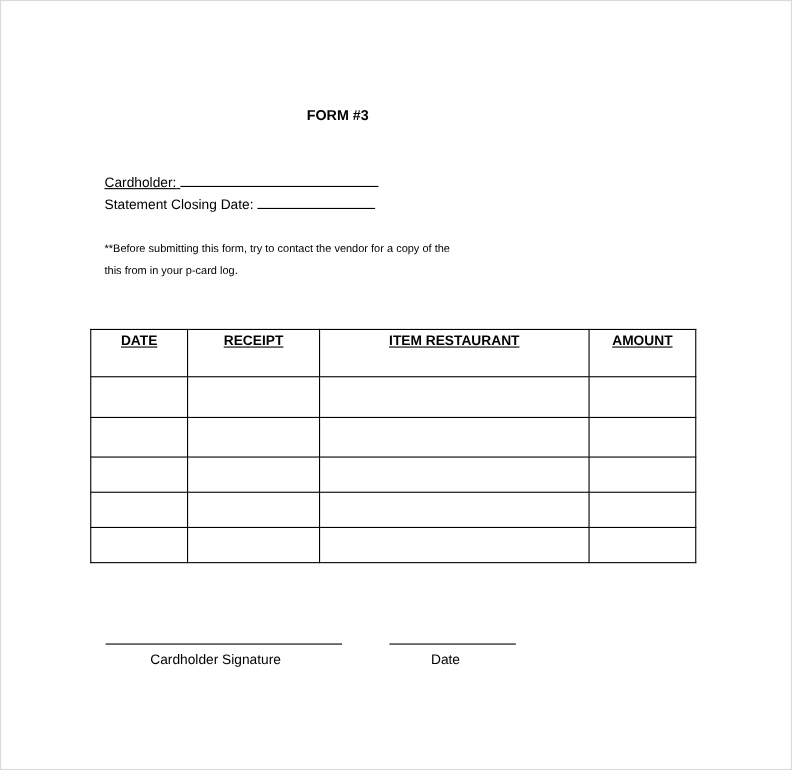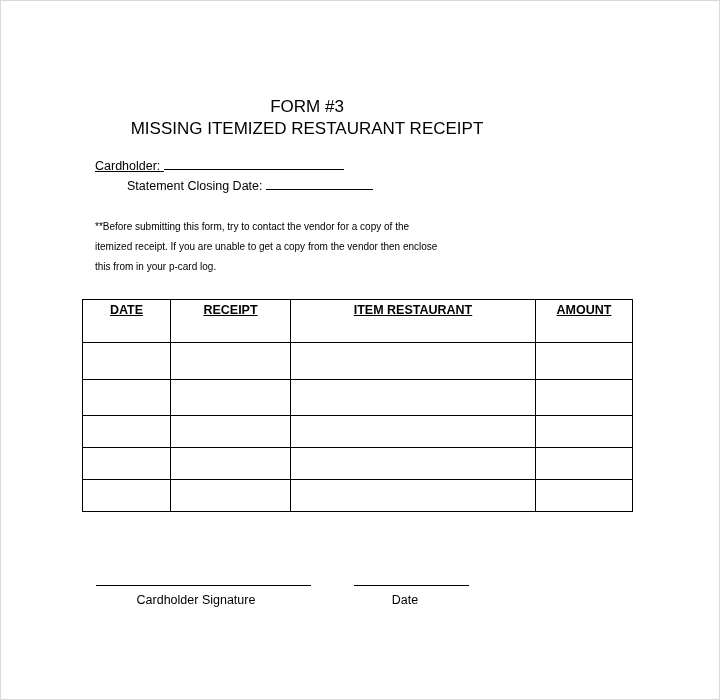--- a/index.html
+++ b/index.html
@@ -6,21 +6,21 @@
     body {
       width: 720px; height: 700px; background: #ffffff;
       font-family: "Liberation Sans", sans-serif; color: #000;
       position: relative; overflow: hidden;
     }
     .page {
       position: absolute; left: 0; top: 0; width: 718px; height: 698px;
       border: 1px solid #d9d9d9; background: #fff;
     }
     .abs { position: absolute; white-space: nowrap; }
-    .title { font-weight: normal; font-size: 17px; text-align: center; width: 612px; left: 0; }
+    .title { font-weight: bold; font-size: 13px; text-align: center; width: 612px; left: 0; }
     .label { font-size: 12.5px; }
     .blank-line { display: inline-block; border-bottom: 1.5px solid #000; vertical-align: baseline; height: 10px; }
     .note { font-size: 10px; line-height: 20px; white-space: normal; width: 480px; }
     table.receipt {
       position: absolute; left: 81px; top: 298px;
       border-collapse: collapse; table-layout: fixed;
     }
     table.receipt th, table.receipt td {
       border: 1.5px solid #000; padding: 0; font-size: 12.5px;
     }
@@ -30,34 +30,32 @@
     }
     .sig-line { position: absolute; border-bottom: 1.5px solid #000; height: 0; }
     .sig-label { font-size: 12.5px; position: absolute; text-align: center; }
   </style>
 </head>
 <body>
 
 <div class="page">
 
   <div class="abs title" style="top:96px;">FORM #3</div>
-  <div class="abs title" style="top:118px;">MISSING ITEMIZED RESTAURANT RECEIPT</div>
 
   <div class="abs label" style="left:94px; top:158px;text-decoration:underline;">
     <span>Cardholder:</span>
     <span class="blank-line" style="width:180px;"></span>
   </div>
-  <div class="abs label" style="left:94px; top:178px;margin-left:32px;">
+  <div class="abs label" style="left:94px; top:178px;">
     <span>Statement Closing Date:</span>
     <span class="blank-line" style="width:107px;"></span>
   </div>
 
   <div class="abs note" style="left:94px; top:216px;">
     <div>**Before submitting this form, try to contact the vendor for a copy of the</div>
-    <div>itemized receipt.  If you are unable to get a copy from the vendor then enclose</div>
     <div>this from in your p-card log.</div>
   </div>
 
   <table class="receipt">
     <colgroup>
       <col style="width:88px;">
       <col style="width:120px;">
       <col style="width:245px;">
       <col style="width:97px;">
     </colgroup>

